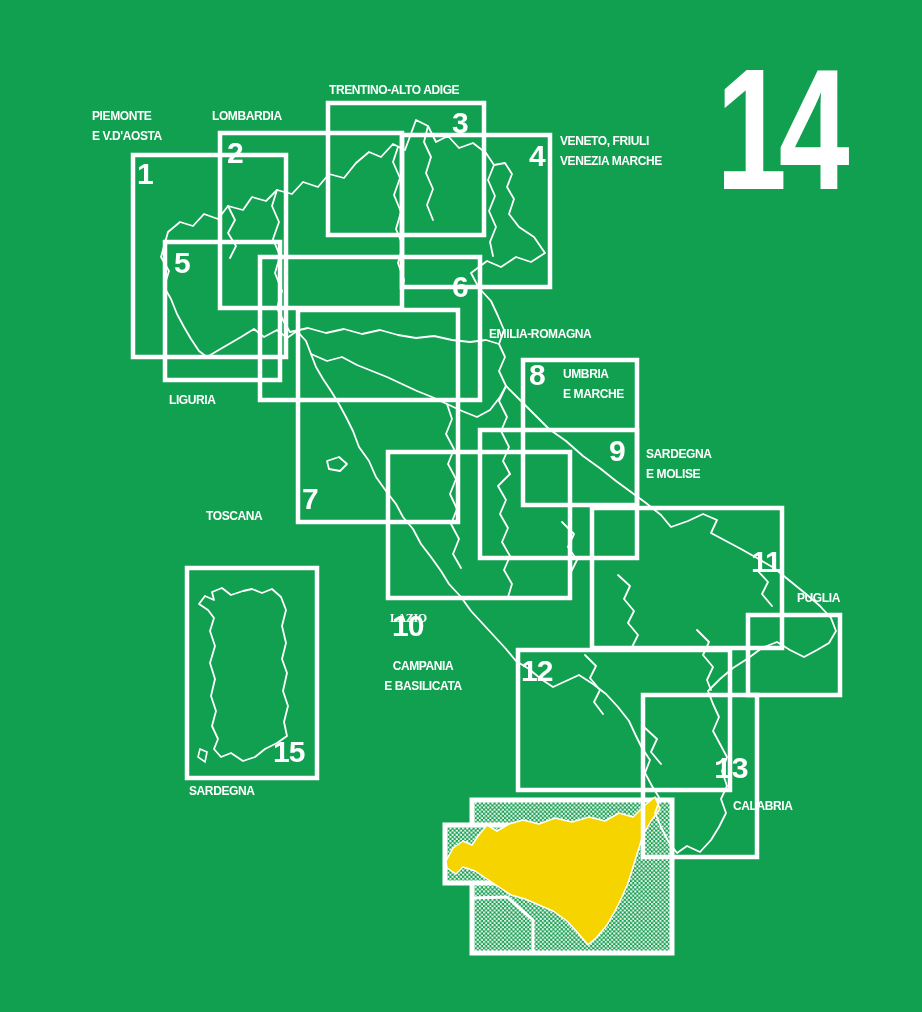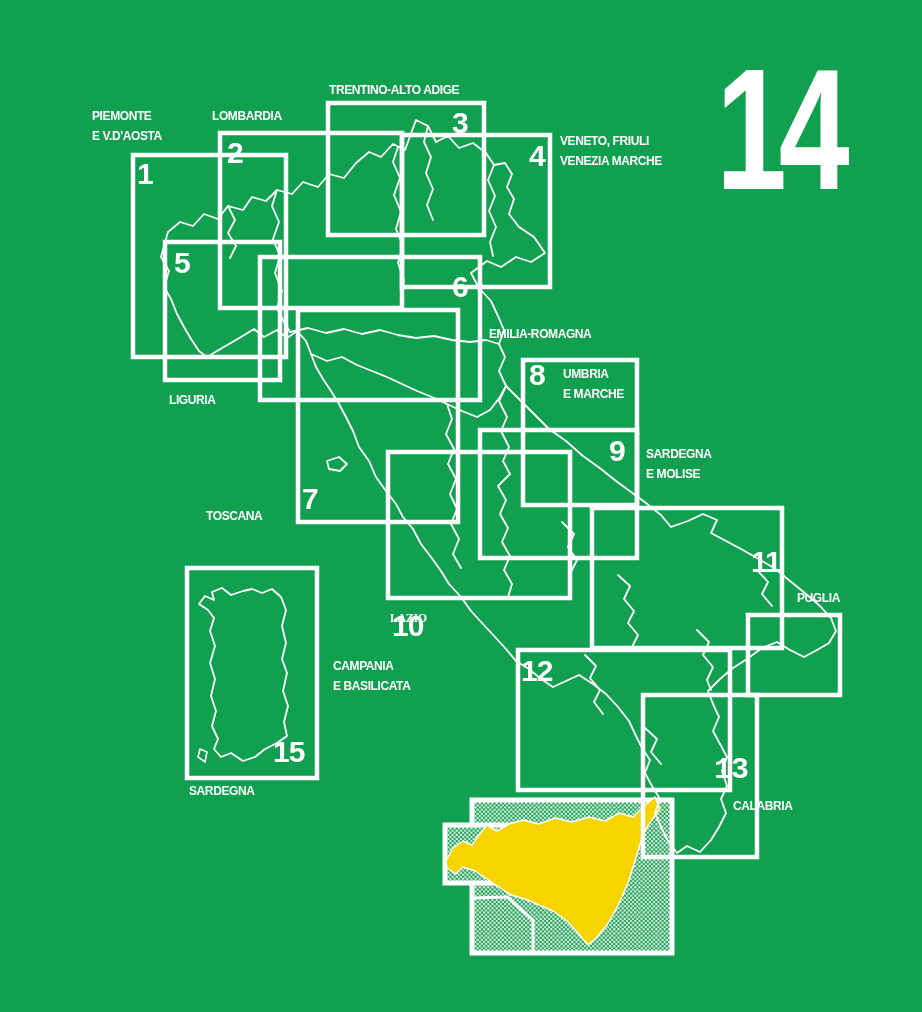--- a/index.html
+++ b/index.html
@@ -7,21 +7,21 @@
     position:relative; width:922px; height:1012px; overflow:hidden;
     font-family:"Liberation Sans", sans-serif;
     background:#11A050;
   }
   .stage svg { position:absolute; left:0; top:0; }
   .region-label {
     position:absolute; color:#FFFFFF; font-weight:bold;
     font-size:12px; line-height:20px; letter-spacing:-0.4px;
     white-space:nowrap; transform-origin:left top;
   }
-  .region-label.align-right { text-align:left; }
+  .region-label.align-right { text-align:center; }
   .sheet-number {
     position:absolute; color:#FFFFFF; font-weight:bold;
     font-size:30px; line-height:1; letter-spacing:-1px;
   }
   .cover-number {
     position:absolute; left:716px; top:43px; color:#FFFFFF;
     font-weight:bold; font-size:125px; line-height:1; letter-spacing:-8px;
     transform:scale(1.02,1.38); transform-origin:left top;
   }
 </style>

